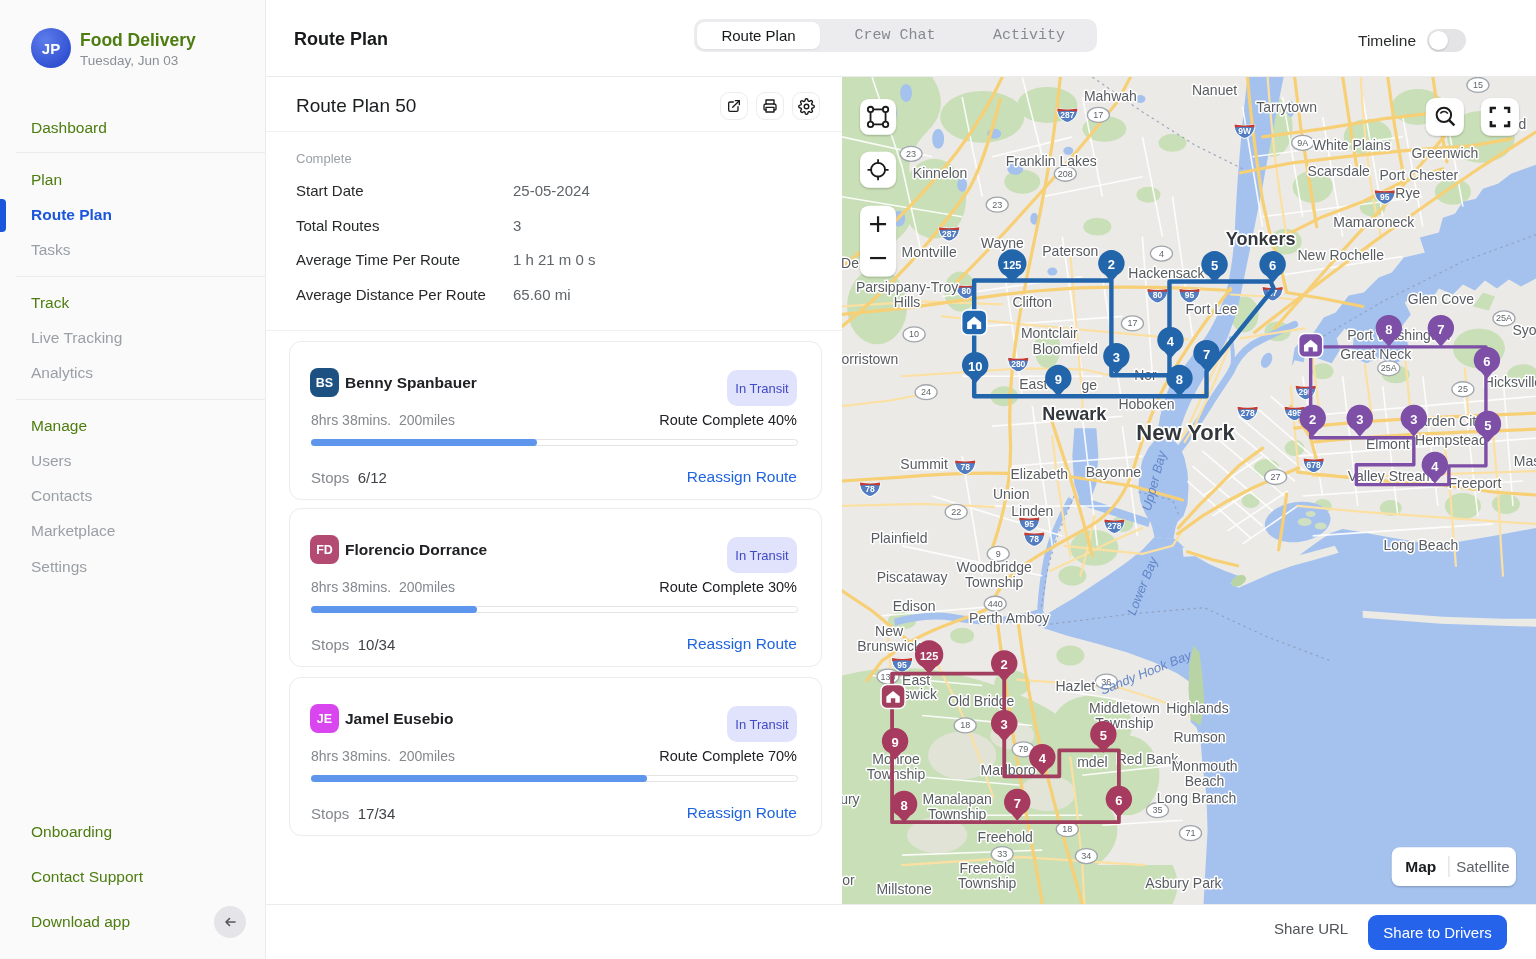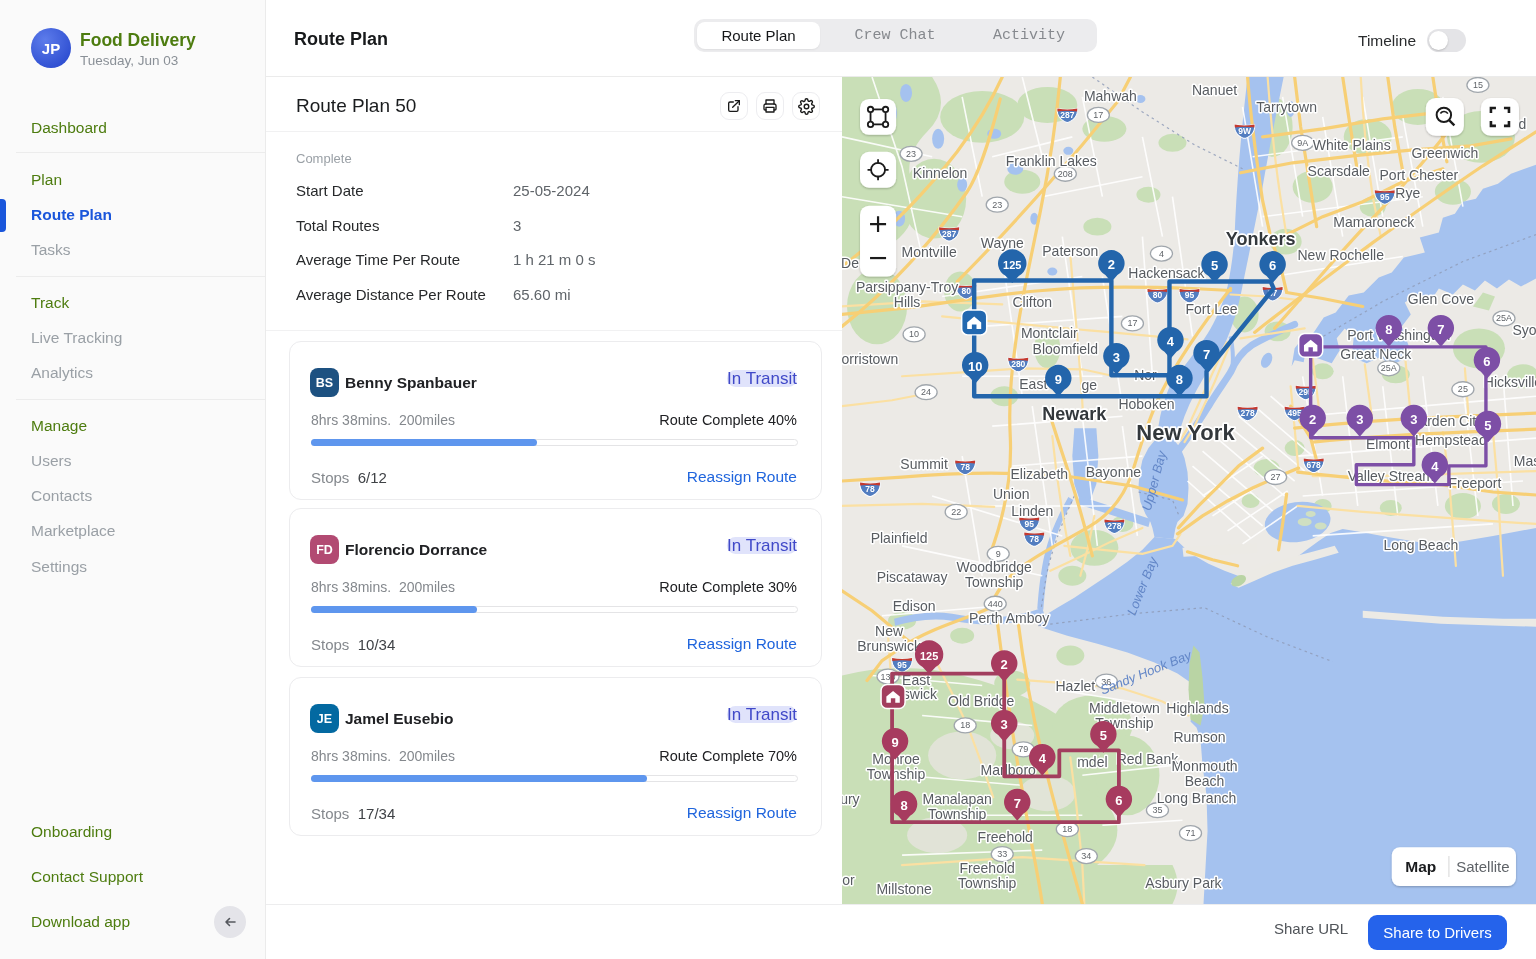--- a/index.html
+++ b/index.html
@@ -44,22 +44,22 @@
   .p-div { position:absolute; left:0; width:577px; border-top:1px solid #f1f1f2; }
   .d-lbl { position:absolute; left:30px; font-size:13px; color:#9aa0a6; }
   .d-key { position:absolute; left:30px; font-size:15px; color:#27292b; }
   .d-val { position:absolute; left:247px; font-size:15px; color:#5f6469; }
   
   .card { position:absolute; left:23px; width:533px; height:159px; background:#fff;
     border:1px solid #ececee; border-radius:12px; }
   .c-av { position:absolute; left:20px; top:26px; width:29px; height:29px; border-radius:8px;
     color:#fff; font-size:12.5px; font-weight:bold; display:flex; align-items:center; justify-content:center; }
   .c-name { position:absolute; left:55px; top:32px; font-size:15.5px; font-weight:600; color:#202124; }
-  .c-badge { position:absolute; right:24px; top:28px; width:70px; height:17px; background:#e0e3fb;
-    color:#4049c8; font-size:17px; font-weight:500; border-radius:10px;
+  .c-badge { position:absolute; right:24px; top:28px; width:70px; height:36px; background:#e0e3fb;
+    color:#4049c8; font-size:13px; font-weight:500; border-radius:10px;
     display:flex; align-items:center; justify-content:center; }
   .c-meta { position:absolute; left:21px; top:70px; font-size:14px; color:#84888d; }
   .c-rc { position:absolute; right:24px; top:70px; font-size:14.5px; color:#202124; }
   .c-track { position:absolute; left:21px; top:97px; width:487px; height:7px; border:1px solid #e4e4e6;
     border-radius:4px; background:#fff; }
   .c-fill { position:absolute; left:-1px; top:-1px; height:7px; background:#5e96ee; border-radius:4px; }
   .c-stops { position:absolute; left:21px; top:127px; font-size:15px; color:#84888d; }
   .c-stops b { font-weight:400; color:#3f4246; }
   .c-link { position:absolute; right:24px; top:126px; font-size:15.5px; color:#2065dd; }
   
@@ -172,21 +172,21 @@
     <div class="c-meta">8hrs 38mins.&nbsp;&nbsp;200miles</div>
     <div class="c-rc">Route Complete 30%</div>
     <div class="c-track">
         <div class="c-fill" style="width:166px;"></div>
       </div>
     <div class="c-stops">Stops&nbsp; <b>10/34</b></div>
     <div class="c-link">Reassign Route</div>
   </div>
 
   <div class="card" style="top:600px;">
-    <div class="c-av" style="background:#0369a1;">JE</div>
+    <div class="c-av" style="background:#d946ef;">JE</div>
     <div class="c-name">Jamel Eusebio</div>
     <div class="c-badge">In Transit</div>
     <div class="c-meta">8hrs 38mins.&nbsp;&nbsp;200miles</div>
     <div class="c-rc">Route Complete 70%</div>
     <div class="c-track">
         <div class="c-fill" style="width:336px;"></div>
       </div>
     <div class="c-stops">Stops&nbsp; <b>17/34</b></div>
     <div class="c-link">Reassign Route</div>
   </div>

